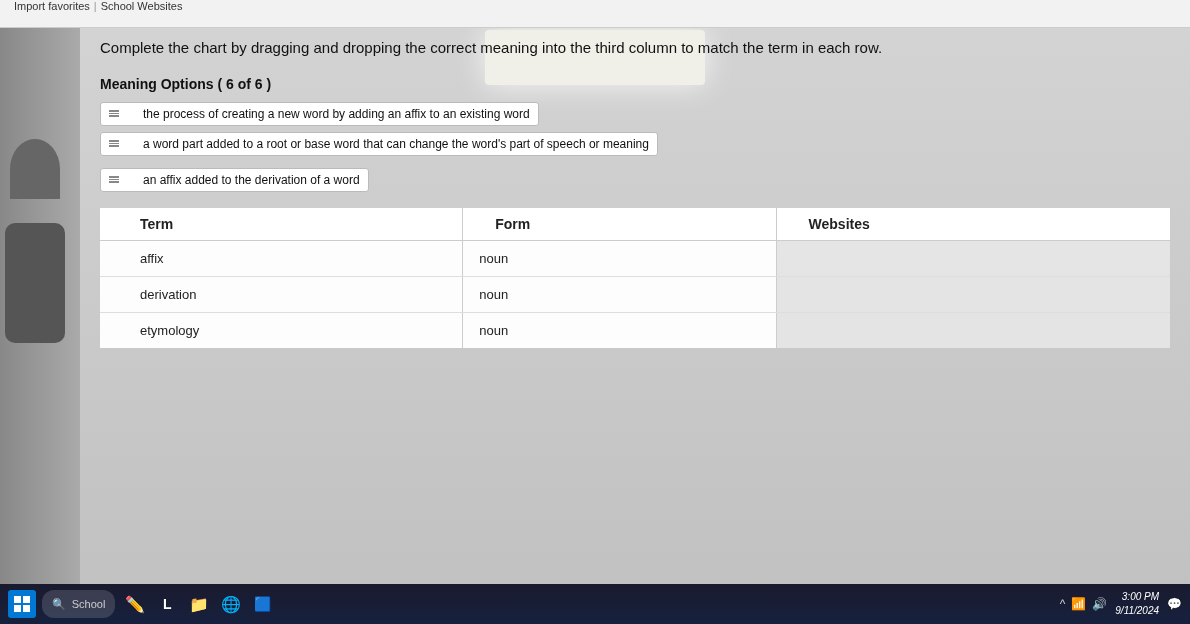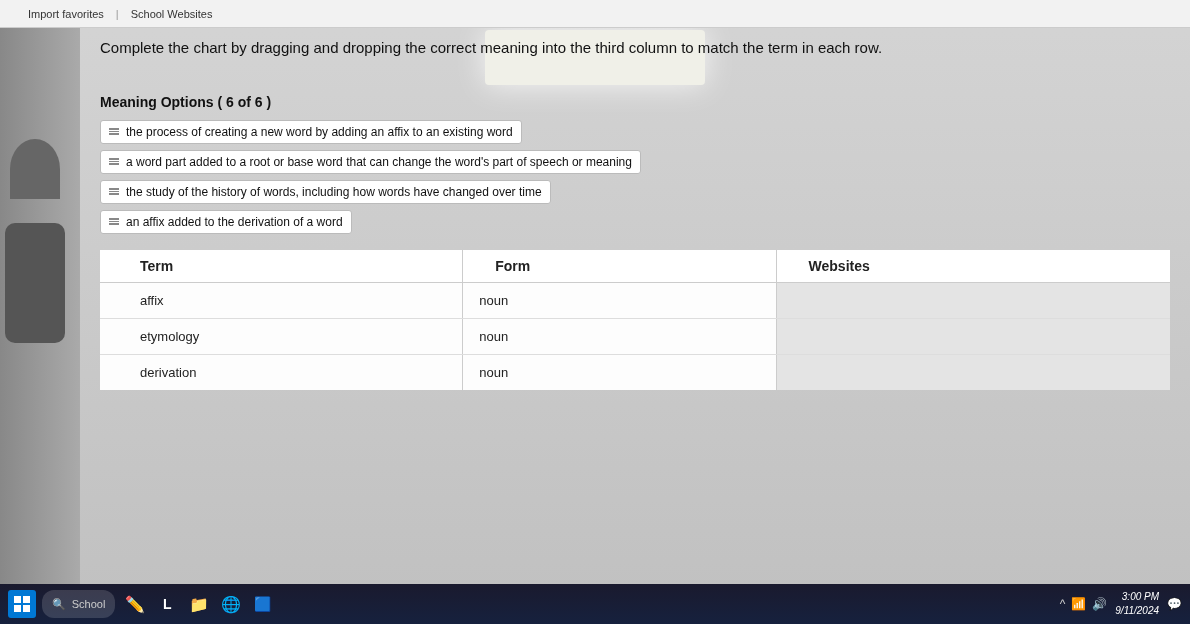--- a/index.html
+++ b/index.html
@@ -35,23 +35,22 @@
     }
 
     
     .browser-bar {
       position: absolute;
       top: 0; left: 0; right: 0;
       height: 28px;
       background: #f2f2f2;
       border-bottom: 1px solid #ccc;
       display: flex;
-      align-items: center;
-      padding: 0 28px;
-      gap: 12px;
+      padding: 0 14px;
+      gap: 4px;
       z-index: 10;
     }
     .browser-bar .tab-label {
       font-size: 11px;
       color: #333;
     }
     .browser-bar .sep {
       color: #999;
       font-size: 11px;
     }
@@ -63,21 +62,21 @@
       left: 80px;
       right: 0;
       bottom: 40px;
       z-index: 5;
       padding: 10px 20px;
     }
 
     .instruction {
       font-size: 15px;
       color: #111;
-      margin-bottom: 36px;
+      margin-bottom: 18px;
       font-weight: normal;
       line-height: 1.3;
     }
 
     .section-title {
       font-size: 14px;
       color: #111;
       margin-bottom: 10px;
       font-weight: bold;
     }
@@ -93,21 +92,21 @@
     .options-row {
       display: flex;
       gap: 8px;
       align-items: center;
       flex-wrap: nowrap;
     }
 
     .draggable-item {
       display: inline-flex;
       align-items: center;
-      gap: 4px;
+      gap: 21px;
       background: white;
       border: 1px solid #bbb;
       border-radius: 3px;
       padding: 4px 8px;
       font-size: 12px;
       color: #111;
       cursor: grab;
       white-space: nowrap;
     }
 
@@ -331,28 +330,20 @@
         <div class="drag-handle">
           <span></span>
             <span></span>
             <span></span>
         </div>
         <span>a word part added to a root or base word that can change the word's part of speech or meaning</span>
       </div>
     </div>
 
     <div class="options-row">
-      <div class="draggable-item">
-        <div class="drag-handle">
-          <span></span>
-            <span></span>
-            <span></span>
-        </div>
-        <span>the study of the history of words, including how words have changed over time</span>
-      </div>
     </div>
 
     <div class="options-row">
       <div class="draggable-item">
         <div class="drag-handle">
           <span></span>
             <span></span>
             <span></span>
         </div>
         <span>an affix added to the derivation of a word</span>
@@ -368,26 +359,26 @@
         <th class="meaning-col">Websites</th>
       </tr>
     </thead>
     <tbody>
       <tr>
         <td>affix</td>
         <td>noun</td>
         <td class="meaning-cell"></td>
       </tr>
       <tr>
-        <td>etymology</td>
+        <td>derivation</td>
         <td>noun</td>
         <td class="meaning-cell"></td>
       </tr>
       <tr>
-        <td>derivation</td>
+        <td>etymology</td>
         <td>noun</td>
         <td class="meaning-cell"></td>
       </tr>
     </tbody>
   </table>
 </div>
 
 <div class="taskbar">
   <div class="taskbar-start">
     <svg viewBox="0 0 16 16" fill="white">

